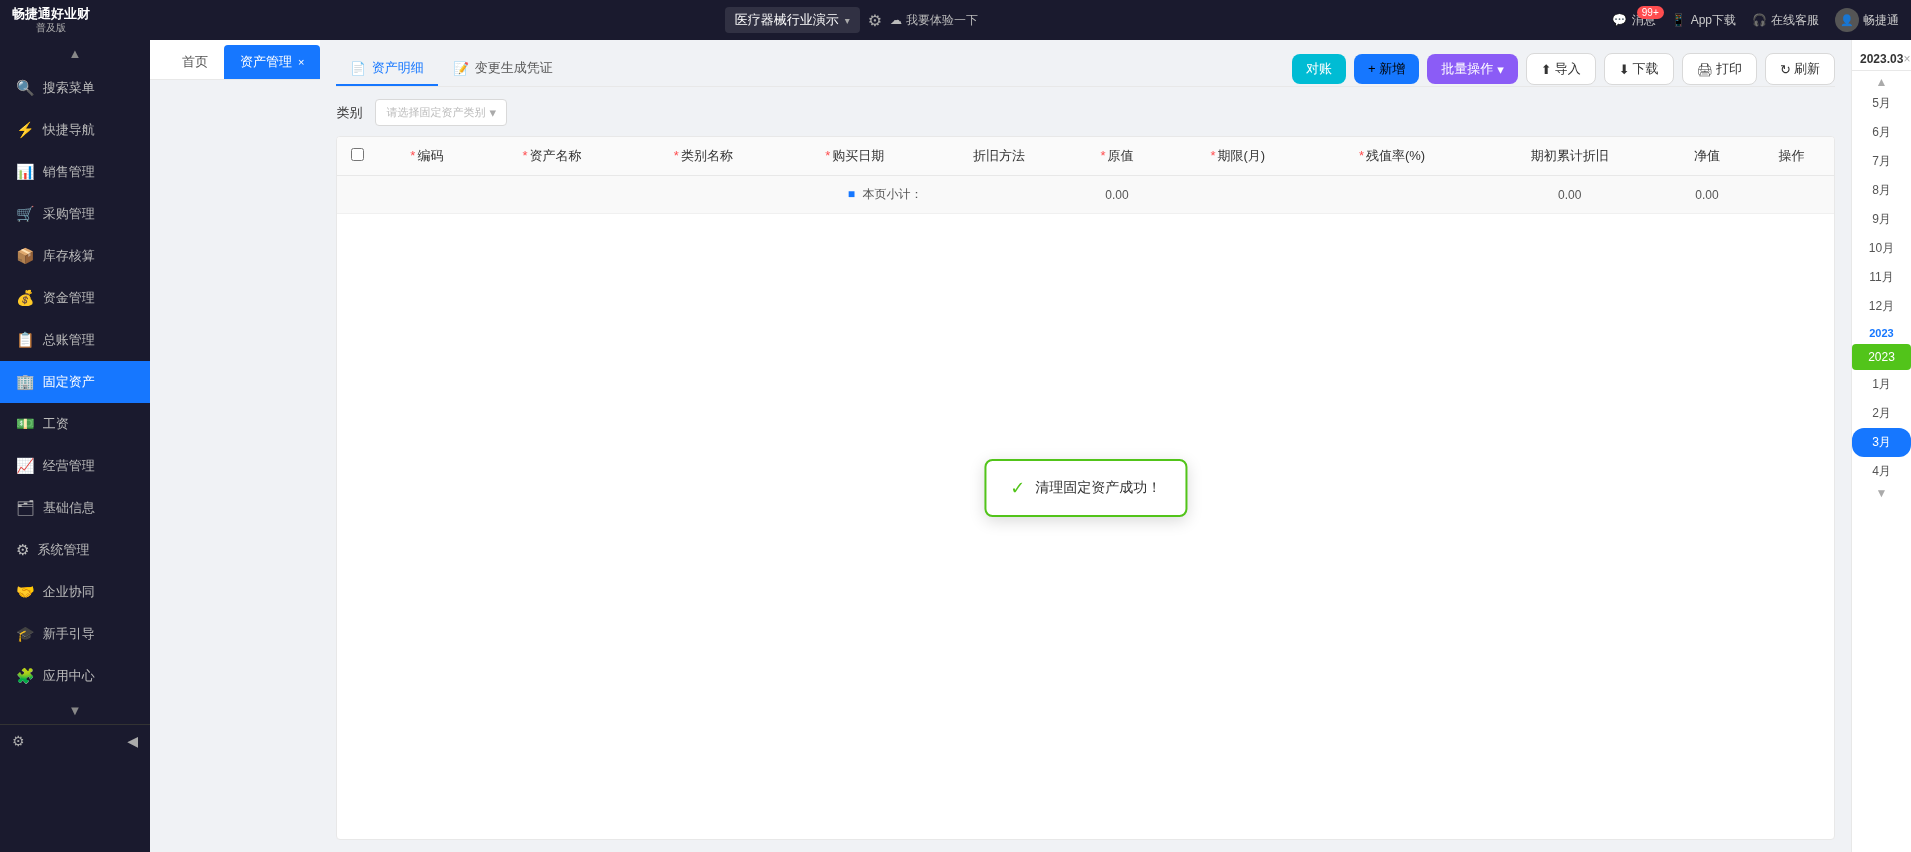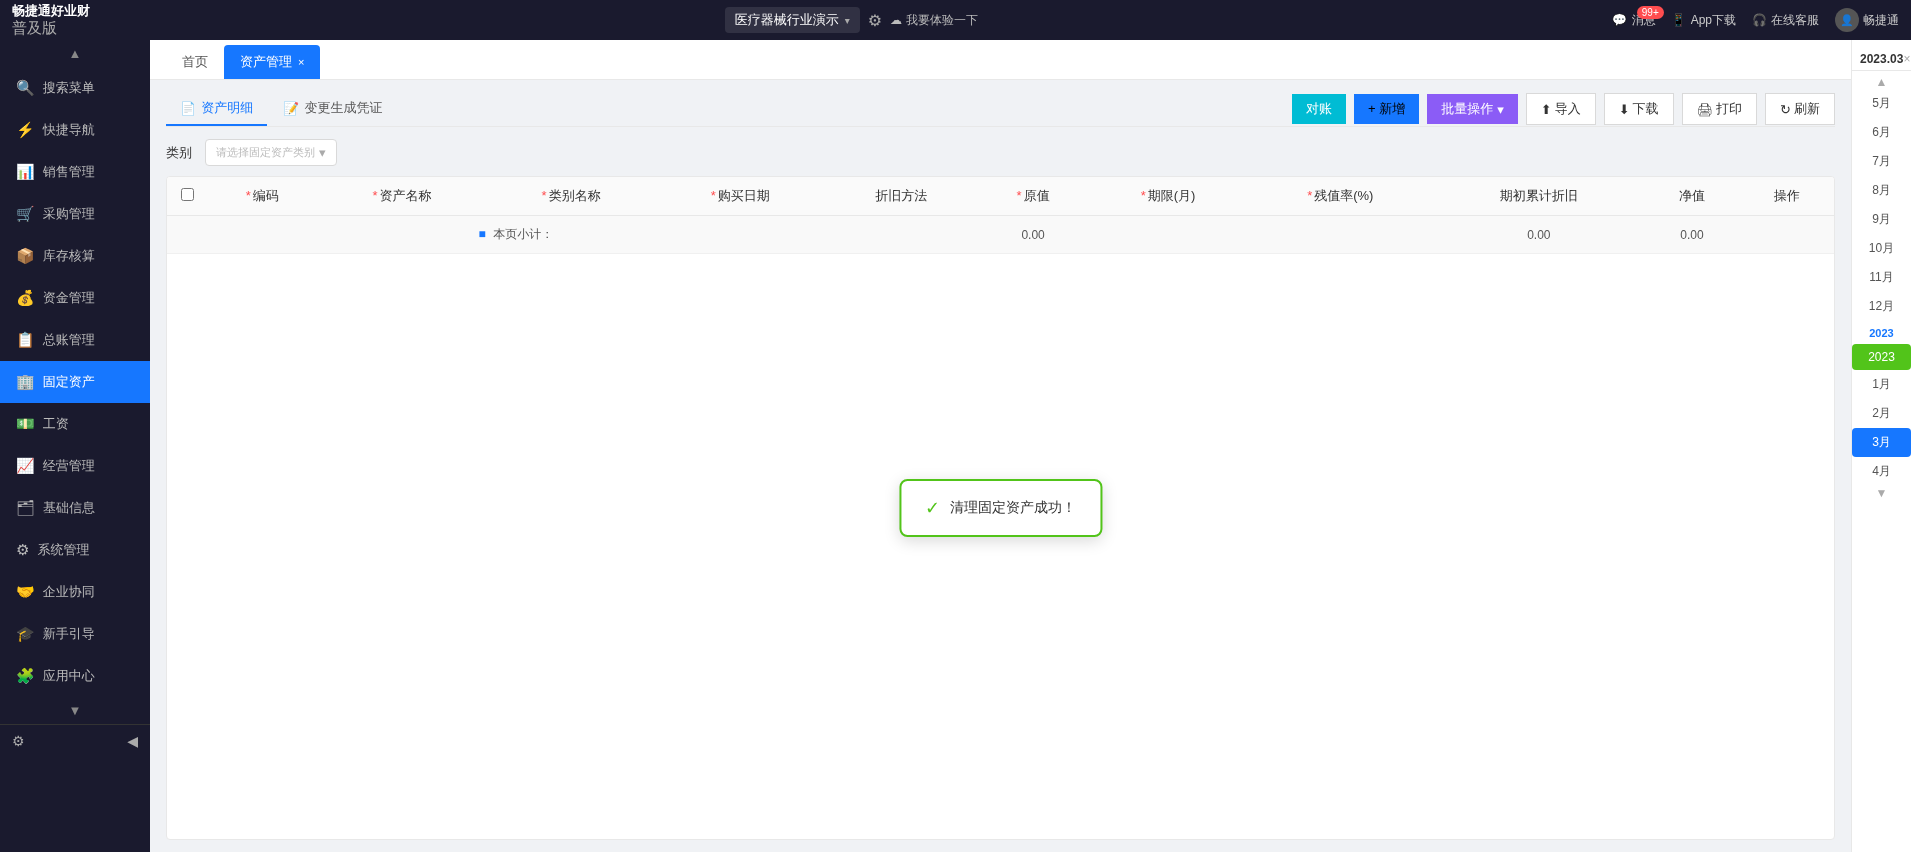--- a/index.html
+++ b/index.html
@@ -2,21 +2,21 @@
 <html><head>
   <meta charset="utf-8">
   <style>
     * { box-sizing: border-box; margin: 0; padding: 0; }
     body { font-family: "Microsoft YaHei", "PingFang SC", sans-serif; font-size: 13px; background: #f0f2f5; color: #333; display: flex; flex-direction: column; height: 852px; overflow: hidden; }
 
     
     .topbar { height: 40px; background: #1a1a2e; display: flex; align-items: center; padding: 0 12px; justify-content: space-between; flex-shrink: 0; }
     .topbar-left { display: flex; align-items: center; gap: 8px; }
     .topbar-logo { color: #fff; font-size: 13px; font-weight: bold; display: flex; flex-direction: column; line-height: 1.2; }
-    .topbar-logo .sub { font-size: 15px; color: #aaa; font-weight: normal; }
+    .topbar-logo .sub { font-size: 10px; color: #aaa; font-weight: normal; text-align: center; }
     .topbar-company { display: flex; align-items: center; gap: 6px; background: rgba(255,255,255,0.1); border-radius: 4px; padding: 4px 10px; color: #fff; font-size: 13px; cursor: pointer; }
     .topbar-company .arrow { color: #aaa; font-size: 10px; }
     .topbar-settings { color: #aaa; font-size: 16px; cursor: pointer; padding: 4px; }
     .topbar-experience { display: flex; align-items: center; gap: 4px; color: #bbb; font-size: 12px; cursor: pointer; }
     .topbar-right { display: flex; align-items: center; gap: 16px; }
     .topbar-right-item { display: flex; align-items: center; gap: 4px; color: #ccc; font-size: 12px; cursor: pointer; position: relative; }
     .badge { background: #ff4d4f; color: #fff; border-radius: 10px; font-size: 10px; padding: 1px 5px; position: absolute; top: -6px; right: -8px; }
     .topbar-avatar { width: 24px; height: 24px; border-radius: 50%; background: #555; display: flex; align-items: center; justify-content: center; color: #fff; font-size: 11px; }
 
     
@@ -26,21 +26,21 @@
     .sidebar { width: 150px; background: #1a1a2e; display: flex; flex-direction: column; flex-shrink: 0; overflow-y: auto; }
     .sidebar::-webkit-scrollbar { width: 3px; }
     .sidebar::-webkit-scrollbar-thumb { background: #444; }
     .sidebar-item { display: flex; align-items: center; gap: 8px; padding: 12px 16px; color: #bbb; cursor: pointer; font-size: 13px; }
     .sidebar-item.active { background: #1677ff; color: #fff; }
     .sidebar-item .icon { font-size: 15px; }
     .sidebar-scroll-btn { display: flex; align-items: center; justify-content: center; padding: 6px; color: #888; cursor: pointer; }
     .sidebar-bottom { border-top: 1px solid #333; padding: 8px 0; }
 
     
-    .content-area { flex: 1; display: flex; flex-direction: column; overflow: hidden; }
+    .content-area { flex: 1; display: flex; flex-direction: row; overflow: hidden; }
 
     
     .tabbar { height: 40px; background: #fff; display: flex; align-items: flex-end; padding: 0 0 0 16px; border-bottom: 1px solid #e8e8e8; flex-shrink: 0; }
     .tab { padding: 8px 16px; font-size: 13px; cursor: pointer; color: #555; border-radius: 4px 4px 0 0; }
     .tab.home { background: transparent; }
     .tab.active { background: #1677ff; color: #fff; display: flex; align-items: center; gap: 6px; }
     .tab-close { font-size: 11px; cursor: pointer; }
 
     
     .page-content { flex: 1; display: flex; flex-direction: column; overflow: hidden; padding: 12px 16px; }
@@ -49,21 +49,21 @@
     .sub-tabs { display: flex; gap: 2px; margin-bottom: 12px; border-bottom: 1px solid #e8e8e8; }
     .sub-tab { padding: 7px 14px; font-size: 13px; cursor: pointer; color: #555; display: flex; align-items: center; gap: 5px; border-bottom: 2px solid transparent; }
     .sub-tab.active { color: #1677ff; border-bottom: 2px solid #1677ff; }
 
     
     .toolbar { display: flex; align-items: center; justify-content: space-between; margin-bottom: 10px; }
     .toolbar-left { display: flex; align-items: center; gap: 13px; }
     .toolbar-right { display: flex; align-items: center; gap: 8px; }
     .filter-label { font-size: 13px; color: #333; }
     .filter-select { border: 1px solid #d9d9d9; border-radius: 4px; padding: 5px 10px; font-size: 13px; background: #fff; display: flex; align-items: center; gap: 4px; cursor: pointer; min-width: 80px; }
-    .btn { border: none; border-radius: 0; padding: 6px 14px; font-size: 13px; cursor: pointer; display: flex; align-items: center; gap: 4px; }
+    .btn { border: none; border-radius: 8px; padding: 6px 14px; font-size: 13px; cursor: pointer; display: flex; align-items: center; gap: 4px; }
     .btn-default { background: #fff; color: #333; border: 1px solid #d9d9d9; }
     .btn-teal { background: #00bcd4; color: #fff; }
     .btn-batch { background: #8b5cf6; color: #fff; }
     .btn-add { background: #1677ff; color: #000000; }
 
     
     .table-wrap { flex: 1; overflow: auto; border: 1px solid #e8e8e8; border-radius: 4px; background: #fff; position: relative; }
     .data-table { width: 100%; border-collapse: collapse; }
     .data-table th { background: #fafafa; border-bottom: 1px solid #e8e8e8; padding: 10px 8px; font-size: 13px; color: #333; font-weight: normal; text-align: center; white-space: nowrap; }
     .data-table td { padding: 10px 8px; border-bottom: 1px solid #f0f0f0; font-size: 13px; text-align: center; white-space: nowrap; }
@@ -78,21 +78,21 @@
     .toast-icon { color: #52c41a; font-size: 18px; }
 
     
     .pagination { display: flex; align-items: center; gap: 8px; padding: 8px 0; font-size: 13px; color: #555; }
     .page-select { border: 1px solid #d9d9d9; border-radius: 4px; padding: 3px 6px; font-size: 13px; }
 
     
     .timeline-panel { width: 60px; background: #fff; border-left: 1px solid #e8e8e8; display: flex; flex-direction: column; align-items: center; padding: 8px 0; flex-shrink: 0; overflow-y: auto; position: relative; }
     .timeline-year { font-size: 11px; color: #1677ff; font-weight: bold; padding: 2px 4px; }
     .timeline-item { font-size: 12px; color: #555; padding: 6px 4px; cursor: pointer; text-align: center; width: 100%; }
-    .timeline-item.current { background: #1677ff; color: #fff; border-radius: 4px; }
+    .timeline-item.current { background: #1677ff; color: #fff; border-radius: 12px; }
     .timeline-item.highlighted { background: #52c41a; color: #fff; border-radius: 4px; }
     .timeline-header { display: flex; align-items: center; justify-content: space-between; width: 100%; padding: 4px 8px; border-bottom: 1px solid #e8e8e8; margin-bottom: 4px; }
     .timeline-title { font-size: 12px; color: #333; font-weight: bold; }
 
     .scroll-up { color: #aaa; font-size: 12px; cursor: pointer; }
     .scroll-down { color: #aaa; font-size: 12px; cursor: pointer; }
   </style>
 </head>
 <body>
 
@@ -287,21 +287,21 @@
               <th><span class="required-star">*</span><span>期限(月)</span></th>
               <th><span class="required-star">*</span><span>残值率(%)</span></th>
               <th><span>期初累计折旧</span></th>
               <th><span>净值</span></th>
               <th><span>操作</span></th>
             </tr>
           </thead>
           <tbody>
             <tr class="subtotal-row">
               <td></td>
-              <td colspan="4" style="text-align:center;padding-left:8px;margin-left:20px;">
+              <td colspan="4" style="text-align:right;padding-left:8px;margin-left:20px;">
                 <span style="color:#1677ff;margin-right:4px;">■</span>
                 <span>本页小计：</span>
               </td>
               <td></td>
               <td>0.00</td>
               <td></td>
               <td></td>
               <td>0.00</td>
               <td>0.00</td>
               <td></td>

